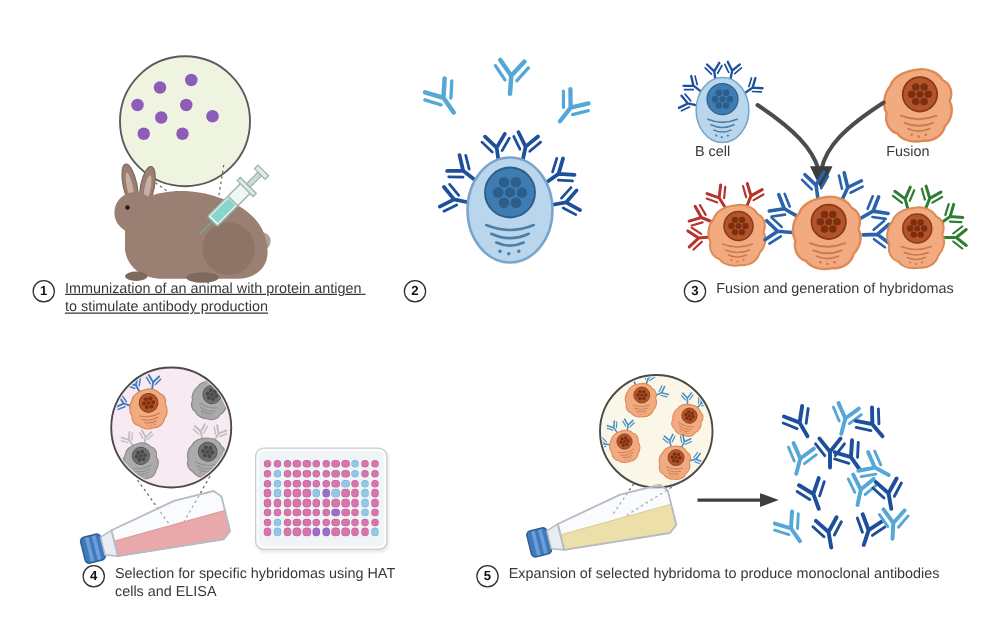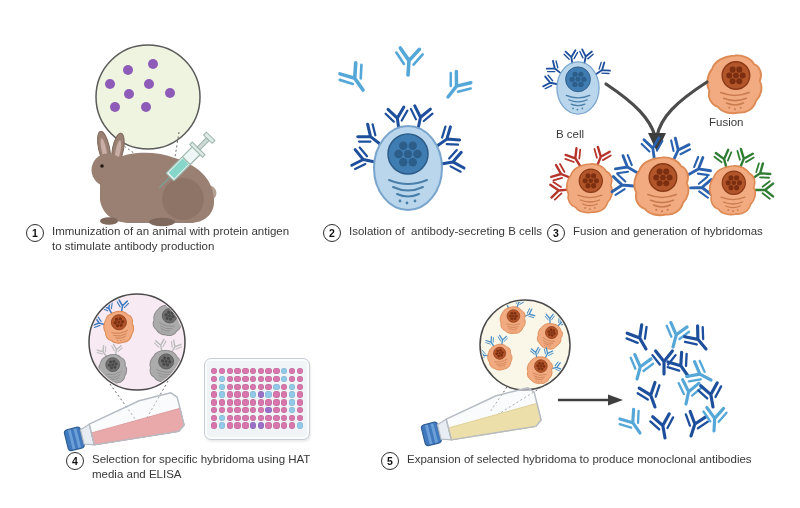--- a/index.html
+++ b/index.html
@@ -386,37 +386,36 @@
         <div class="well" style="background: rgb(154, 111, 200);"></div>
         <div class="well" style="background: rgb(154, 111, 200);"></div>
         <div class="well" style="background: rgb(215, 117, 172);"></div>
         <div class="well" style="background: rgb(215, 117, 172);"></div>
         <div class="well" style="background: rgb(215, 117, 172);"></div>
         <div class="well" style="background: rgb(215, 117, 172);"></div>
         <div class="well" style="background: rgb(146, 201, 232);"></div>
       </div>
 </div>
 
-<div class="cell-label" style="left:556px;top:116px;margin-top:12px;">B cell</div>
+<div class="cell-label" style="left:556px;top:116px;">B cell</div>
 <div class="cell-label" style="left:709px;top:116px;">Fusion</div>
 
 <div class="step" style="left:26px;top:224px;">
   <div class="badge">1</div>
-  <div class="cap" style="width:240px;">Immunization of an animal with protein antigen to stimulate antibody production</div>
+  <div class="cap" style="width:240px;text-decoration:underline;">Immunization of an animal with protein antigen to stimulate antibody production</div>
 </div>
 <div class="step" style="left:323px;top:224px;">
   <div class="badge">2</div>
-  <div class="cap" style="width:200px;">Isolation of  antibody-secreting B cells</div>
 </div>
 <div class="step" style="left:547px;top:224px;">
   <div class="badge">3</div>
   <div class="cap" style="width:235px;">Fusion and generation of hybridomas</div>
 </div>
 <div class="step" style="left:66px;top:452px;">
   <div class="badge">4</div>
-  <div class="cap" style="width:250px;">Selection for specific hybridoma using HAT media and ELISA</div>
+  <div class="cap" style="width:250px;">Selection for specific hybridomas using HAT cells and ELISA</div>
 </div>
 <div class="step" style="left:381px;top:452px;">
   <div class="badge">5</div>
   <div class="cap" style="width:400px;">Expansion of selected hybridoma to produce monoclonal antibodies</div>
 </div>
 
 </div>
 
 </body></html>

